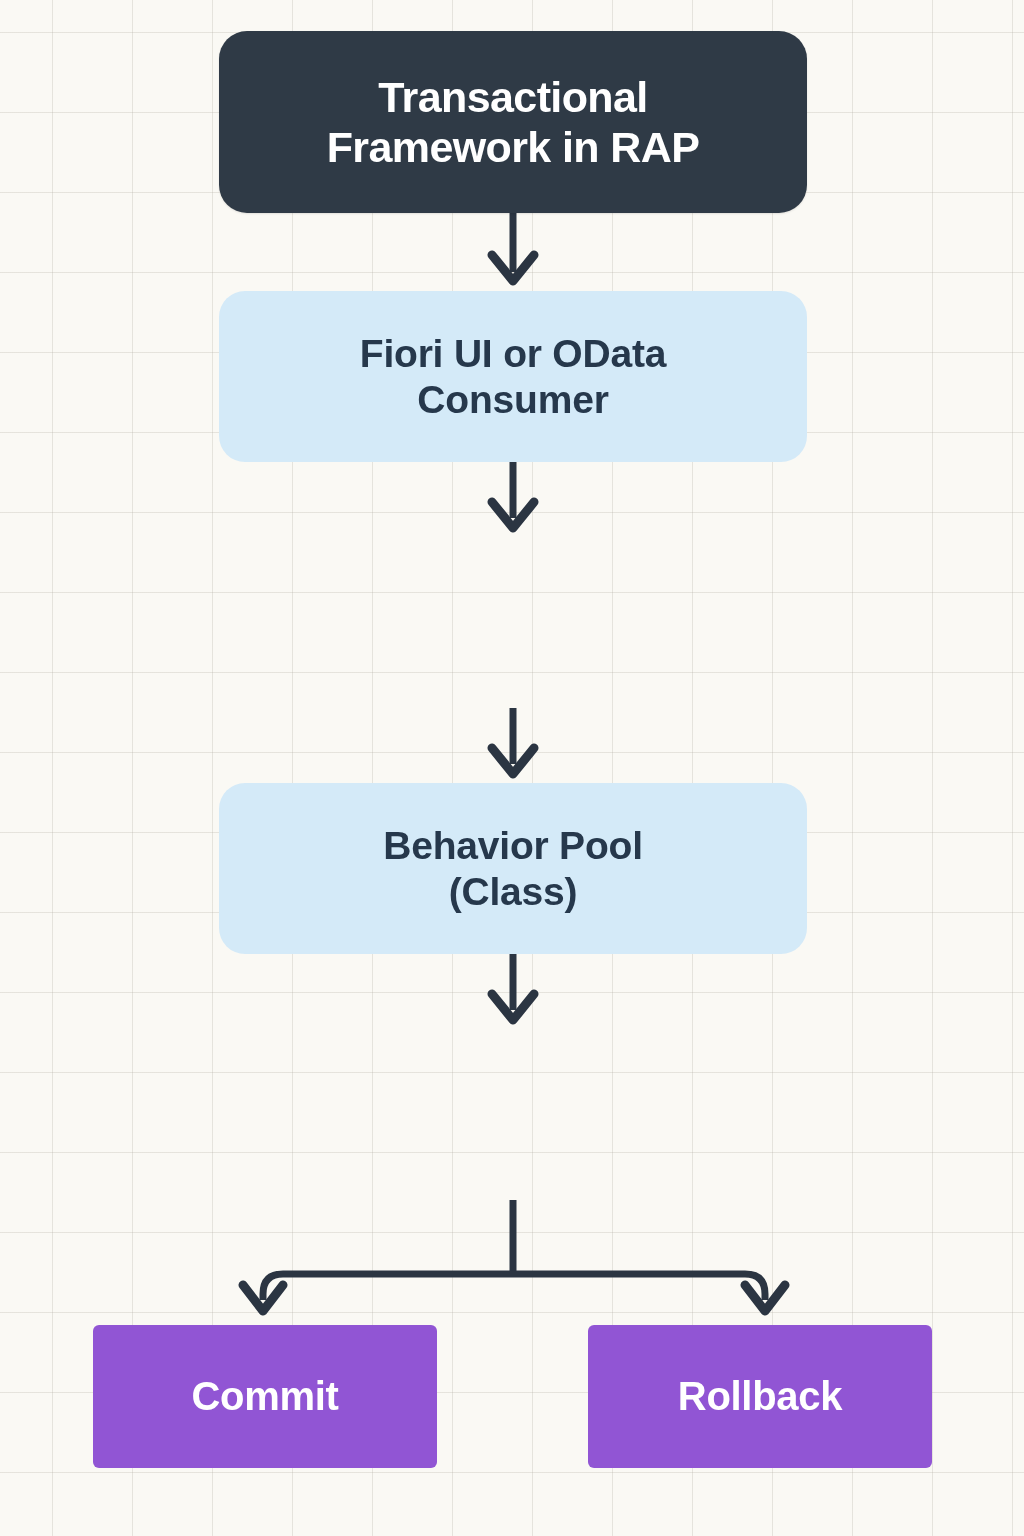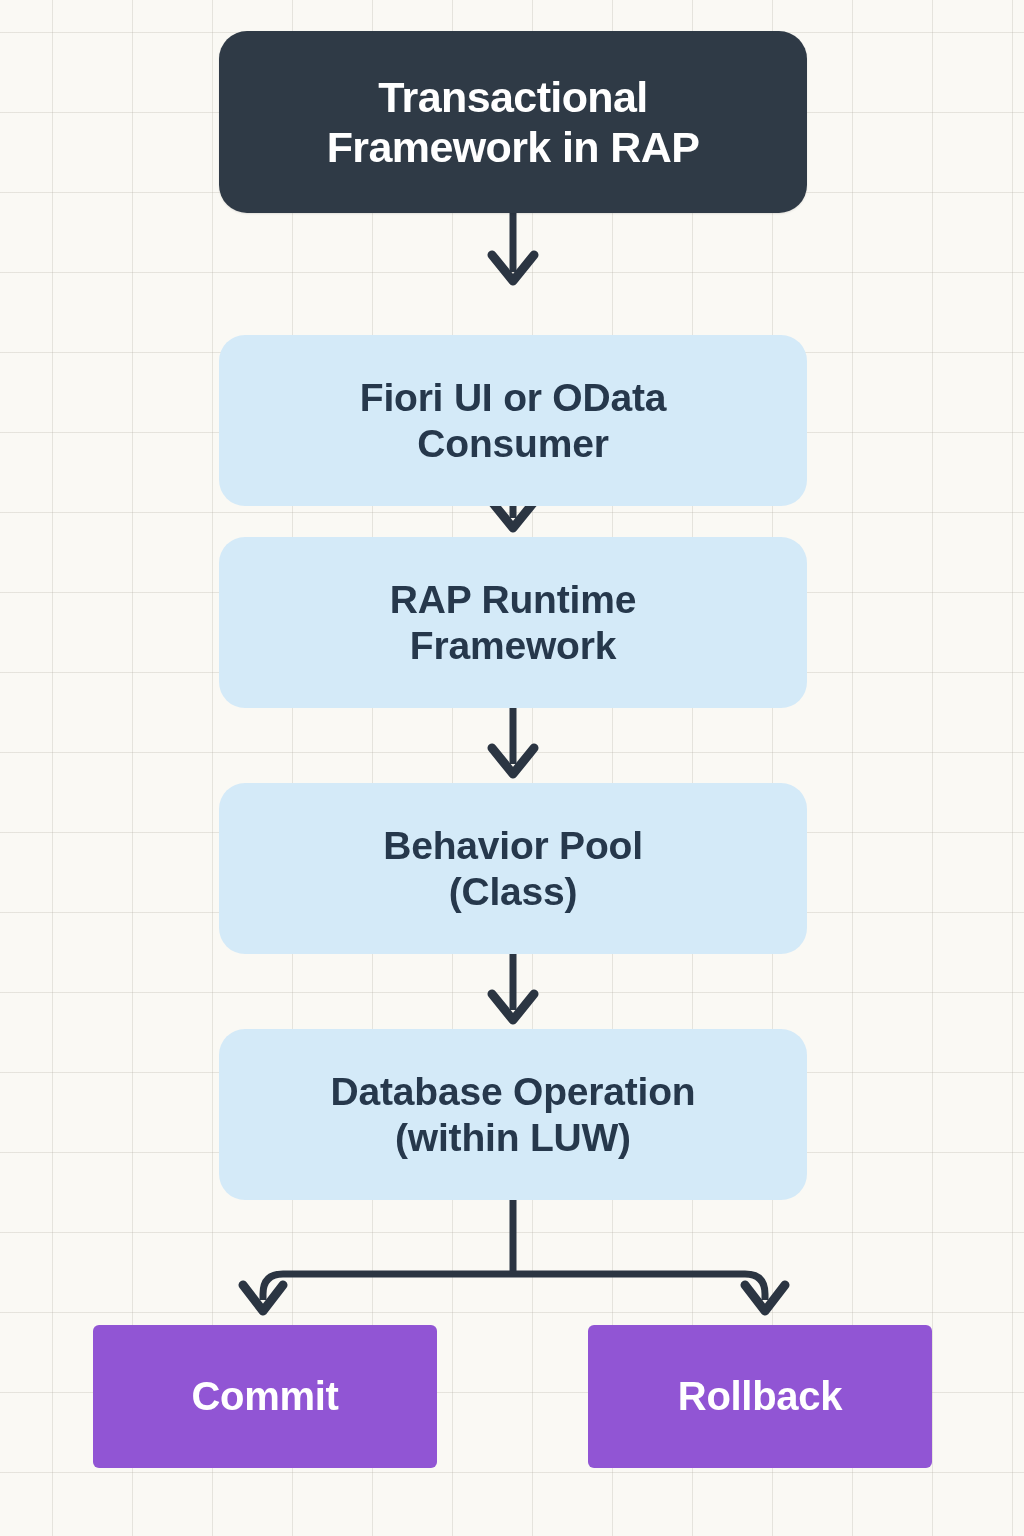--- a/index.html
+++ b/index.html
@@ -128,39 +128,31 @@
       </g>
 
     </g>
   </svg>
 
   <div class="node node-title" style="left:219px; top:31px; width:588px; height:182px;">
     <span class="node-label">Transactional
 Framework in RAP</span>
   </div>
 
-  <div class="node node-step" style="left:219px; top:291px; width:588px; height:171px;margin-top:44px;">
+  <div class="node node-step" style="left:219px; top:291px; width:588px; height:171px;">
     <span class="node-label">Fiori UI or OData
 Consumer</span>
   </div>
 
-  <div class="node node-step" style="left:219px; top:537px; width:588px; height:171px;">
-    <span class="node-label">RAP Runtime
-Framework</span>
-  </div>
 
   <div class="node node-step" style="left:219px; top:783px; width:588px; height:171px;">
     <span class="node-label">Behavior Pool
 (Class)</span>
   </div>
 
-  <div class="node node-step" style="left:219px; top:1029px; width:588px; height:171px;">
-    <span class="node-label">Database Operation
-(within LUW)</span>
-  </div>
 
   <div class="node node-terminal" style="left:93px; top:1325px; width:344px; height:143px;">
     <span class="node-label">Commit</span>
   </div>
 
   <div class="node node-terminal" style="left:588px; top:1325px; width:344px; height:143px;">
     <span class="node-label">Rollback</span>
   </div>
 
 </div>

